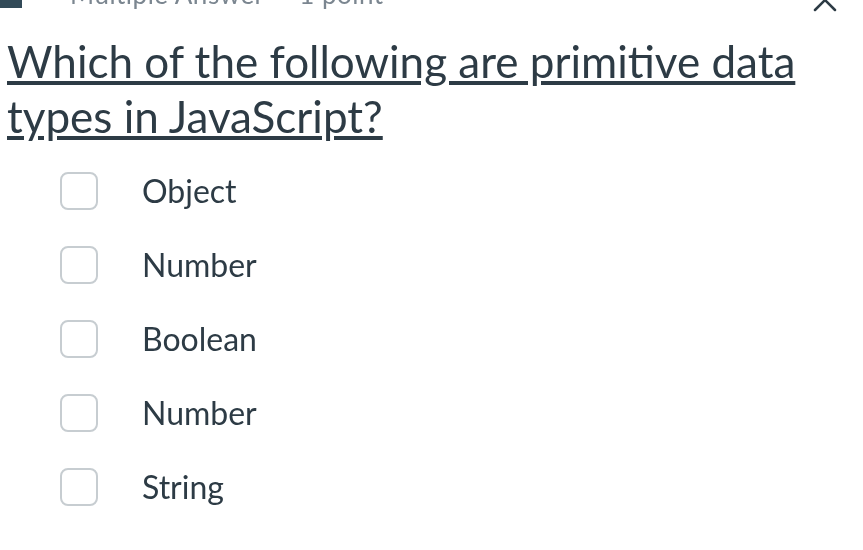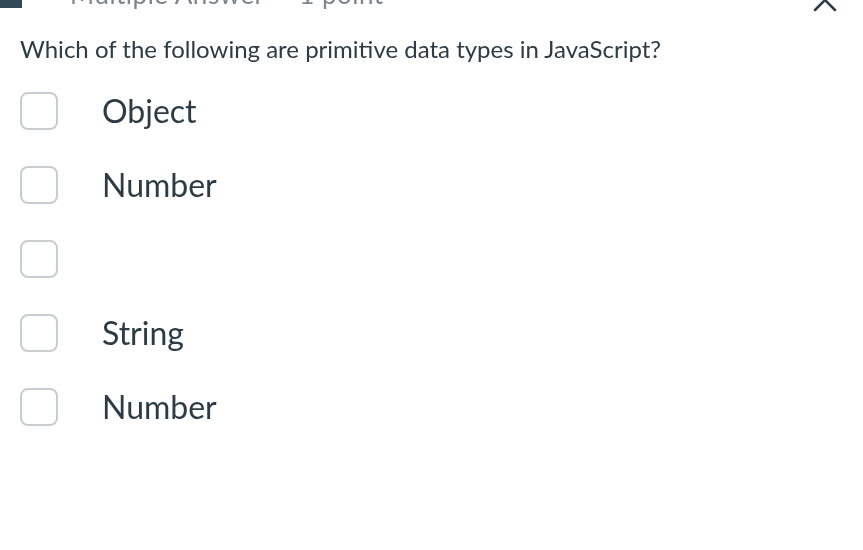--- a/index.html
+++ b/index.html
@@ -46,28 +46,30 @@
       top: -16px;
       width: 32px;
       height: 32px;
       display: flex;
       align-items: center;
       justify-content: center;
       cursor: pointer;
     }
     .close-wrap svg { display: block; }
     .question {
-      font-size: 24px;
+      font-size: 44px;
       line-height: 1.25;
       color: #2d3b45;
-      padding: 6px 20px 0 20px;
+      padding: 6px 20px 0 7px;
       font-weight: 400;
+      text-decoration: underline;
     }
     .options {
       padding: 28px 20px 0 20px;
+      margin-left: 40px;
     }
     .option {
       display: flex;
       align-items: center;
       margin-bottom: 36px;
     }
     .option:last-child { margin-bottom: 0; }
     .cb {
       width: 38px;
       height: 38px;
@@ -107,22 +109,23 @@
   <div class="option">
     <div class="cb"></div>
     <div class="opt-label">Object</div>
   </div>
   <div class="option">
     <div class="cb"></div>
     <div class="opt-label">Number</div>
   </div>
   <div class="option">
     <div class="cb"></div>
+    <div class="opt-label">Boolean</div>
+  </div>
+  <div class="option">
+    <div class="cb"></div>
+    <div class="opt-label">Number</div>
   </div>
   <div class="option">
     <div class="cb"></div>
     <div class="opt-label">String</div>
   </div>
-  <div class="option">
-    <div class="cb"></div>
-    <div class="opt-label">Number</div>
-  </div>
 </div>
 
 </body></html>

